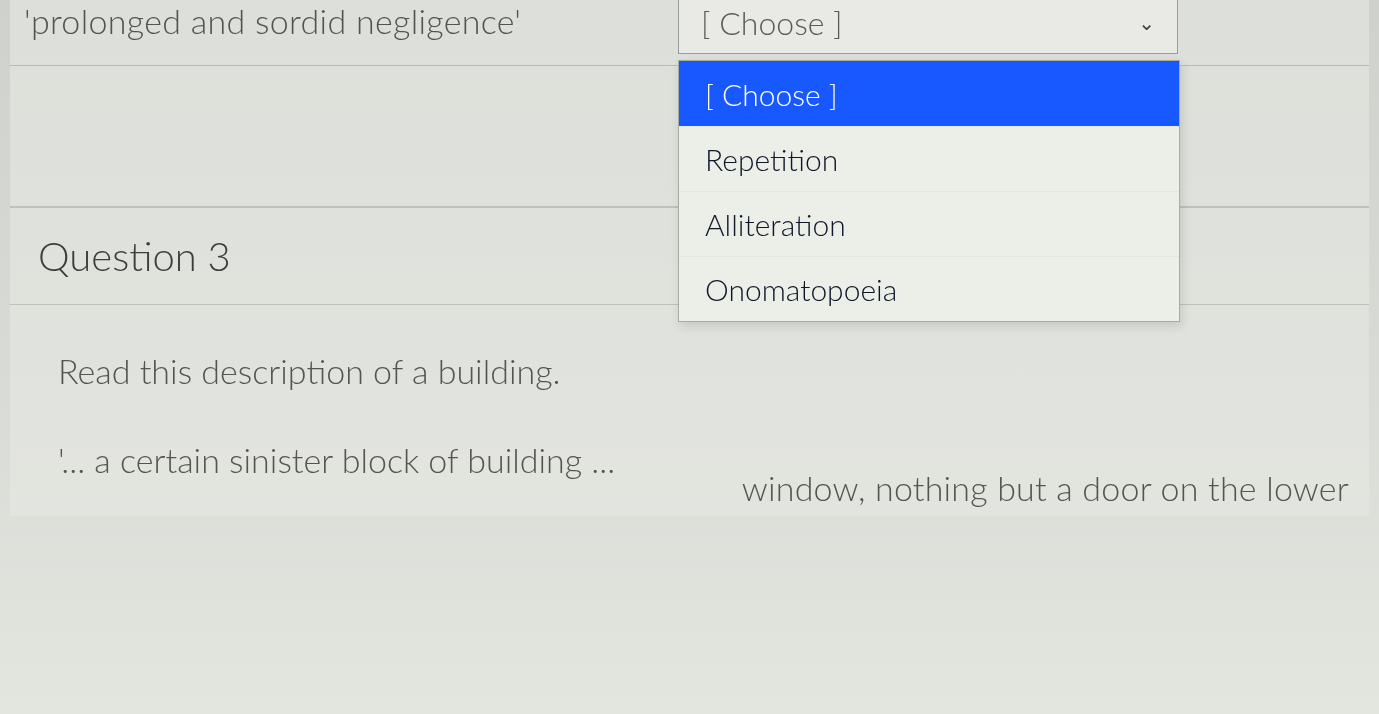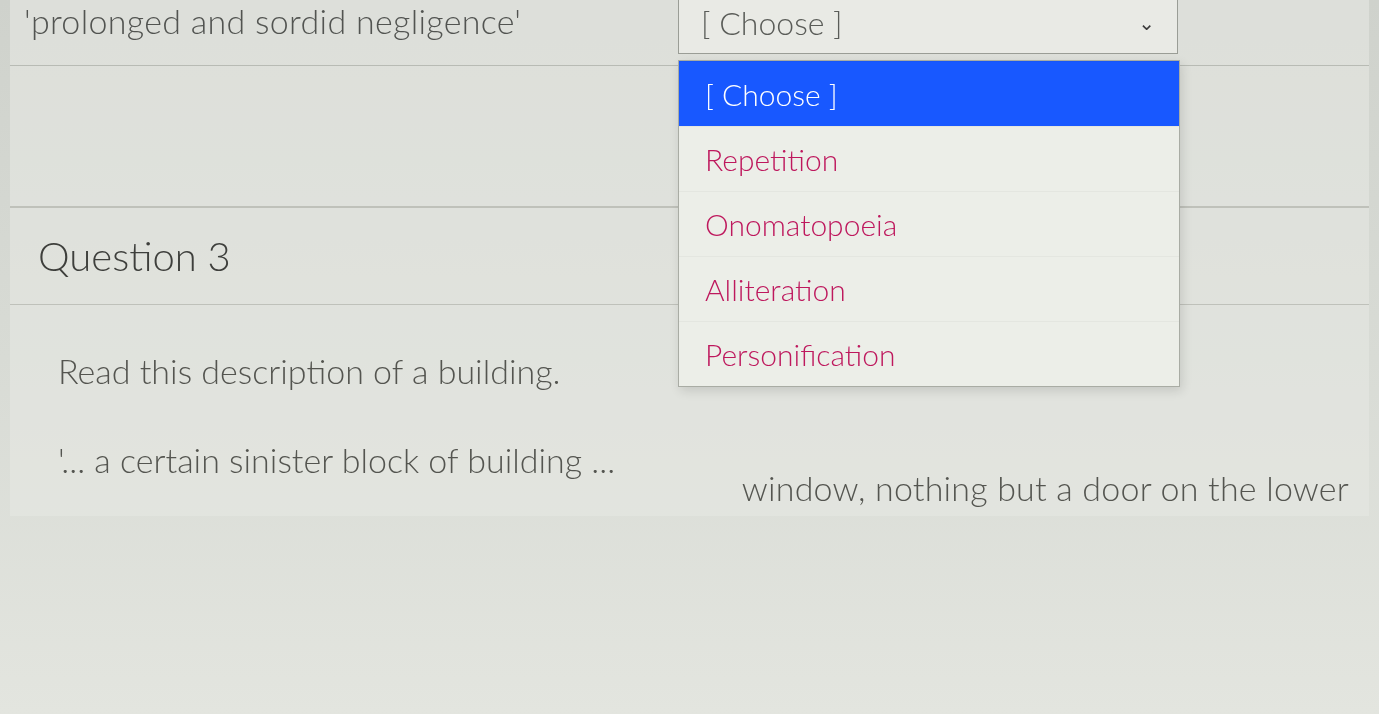--- a/index.html
+++ b/index.html
@@ -71,21 +71,21 @@
     width:500px;
     border:1px solid #a9aca4;
     background:#eceee8;
     box-shadow:2px 4px 10px rgba(0,0,0,0.12);
     z-index:10;
   }
   .dropdown .opt{
     padding:14px 26px;
     font-size:30px;
     font-weight:300;
-    color:#be185d;
+    color:#0f172a;
     border-top:1px solid rgba(0,0,0,0.03);
   }
   .dropdown .opt.selected{
     background:#1858ff;
     color:#ffffff;
   }
   .spacer{
     height:140px;
     border-bottom:1px solid #bfc1ba;
   }
@@ -129,23 +129,22 @@
 
       <div class="select-cell">
         <div class="select-box">
           <span>[ Choose ]</span>
           <span class="chev">⌄</span>
         </div>
 
         <div class="dropdown">
           <div class="opt selected">[ Choose ]</div>
           <div class="opt">Repetition</div>
+          <div class="opt">Alliteration</div>
           <div class="opt">Onomatopoeia</div>
-          <div class="opt">Alliteration</div>
-          <div class="opt">Personification</div>
         </div>
       </div>
     </div>
 
     <div class="spacer"></div>
 
     <div class="q3">Question 3</div>
 
     <div class="body">
       <div class="para1">Read this description of a building.</div>

